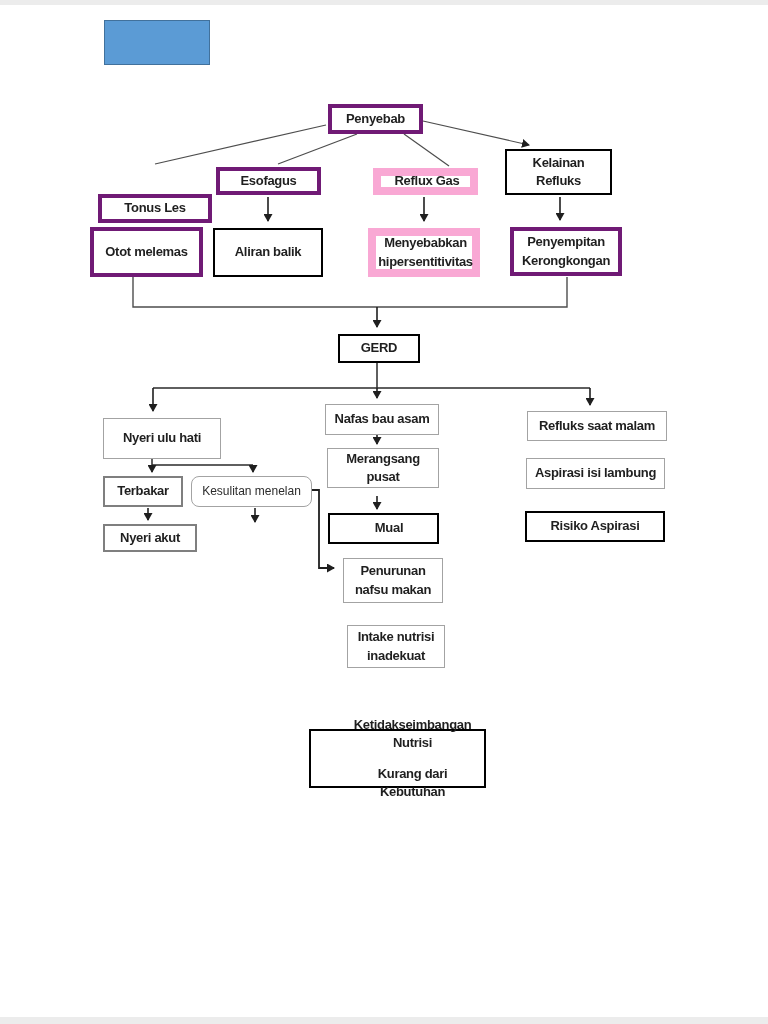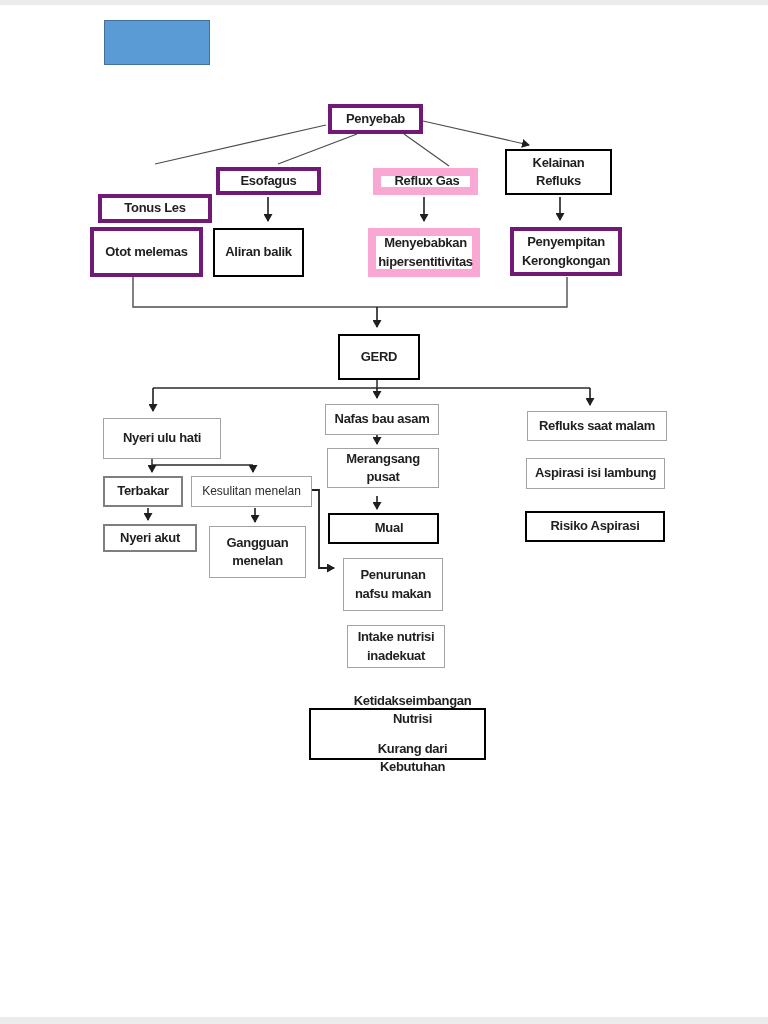--- a/index.html
+++ b/index.html
@@ -92,66 +92,63 @@
   <div class="box b-mid" style="left:373px;top:168px;width:105px;height:27px;">
     <span>Reflux Gas</span>
   </div>
   <div class="box b-thick" style="left:505px;top:149px;width:107px;height:46px;">
     <span>Kelainan Refluks</span>
   </div>
 
   <div class="box b-dark" style="left:90px;top:227px;width:113px;height:50px;">
     <span>Otot melemas</span>
   </div>
-  <div class="box b-thick" style="left:213px;top:228px;width:91px;height:49px;">
+  <div class="box b-thick" style="left:213px;top:228px;width:110px;height:49px;">
     <span>Aliran balik</span>
   </div>
   <div class="box b-mid" style="left:368px;top:228px;width:112px;height:49px;">
     <span>Menyebabkan hipersentitivitas</span>
   </div>
   <div class="box b-dark" style="left:510px;top:227px;width:112px;height:49px;">
     <span>Penyempitan Kerongkongan</span>
   </div>
 
-  <div class="box b-thick" style="left:338px;top:334px;width:82px;height:46px;">
+  <div class="box b-thick" style="left:338px;top:334px;width:82px;height:29px;">
     <span>GERD</span>
   </div>
 
   <div class="box b-light" style="left:103px;top:418px;width:118px;height:41px;">
     <span>Nyeri ulu hati</span>
   </div>
   <div class="box b-gray" style="left:103px;top:476px;width:80px;height:31px;">
     <span>Terbakar</span>
   </div>
-  <div class="box b-light regular" style="left:191px;top:476px;width:121px;height:31px;">
+  <div class="box b-light regular" style="left:191px;top:476px;width:121px;height:31px;border-radius:8px;">
     <span>Kesulitan menelan</span>
   </div>
   <div class="box b-gray" style="left:103px;top:524px;width:94px;height:28px;">
     <span>Nyeri akut</span>
-  </div>
-  <div class="box b-light" style="left:209px;top:526px;width:97px;height:52px;">
-    <span>Gangguan menelan</span>
   </div>
 
   <div class="box b-light" style="left:325px;top:404px;width:114px;height:31px;">
     <span>Nafas bau asam</span>
   </div>
   <div class="box b-light" style="left:327px;top:448px;width:112px;height:40px;">
     <span>Merangsang pusat</span>
   </div>
   <div class="box b-thick" style="left:328px;top:513px;width:111px;height:31px;padding-left:16px;">
     <span>Mual</span>
   </div>
-  <div class="box b-light" style="left:343px;top:558px;width:100px;height:53px;">
+  <div class="box b-light" style="left:343px;top:558px;width:100px;height:45px;">
     <span>Penurunan nafsu makan</span>
   </div>
   <div class="box b-light" style="left:347px;top:625px;width:98px;height:43px;">
     <span>Intake nutrisi inadekuat</span>
   </div>
-  <div class="box b-thick gap-lines" style="left:309px;top:708px;width:177px;height:52px;padding-left:35px;">
+  <div class="box b-thick gap-lines" style="left:309px;top:729px;width:177px;height:59px;padding-left:35px;">
     <span>Ketidakseimbangan Nutrisi</span>
     <span>Kurang dari Kebutuhan</span>
   </div>
 
   <div class="box b-light" style="left:526px;top:458px;width:139px;height:31px;">
     <span>Aspirasi isi lambung</span>
   </div>
   <div class="box b-light" style="left:527px;top:411px;width:140px;height:30px;">
     <span>Refluks saat malam</span>
   </div>

